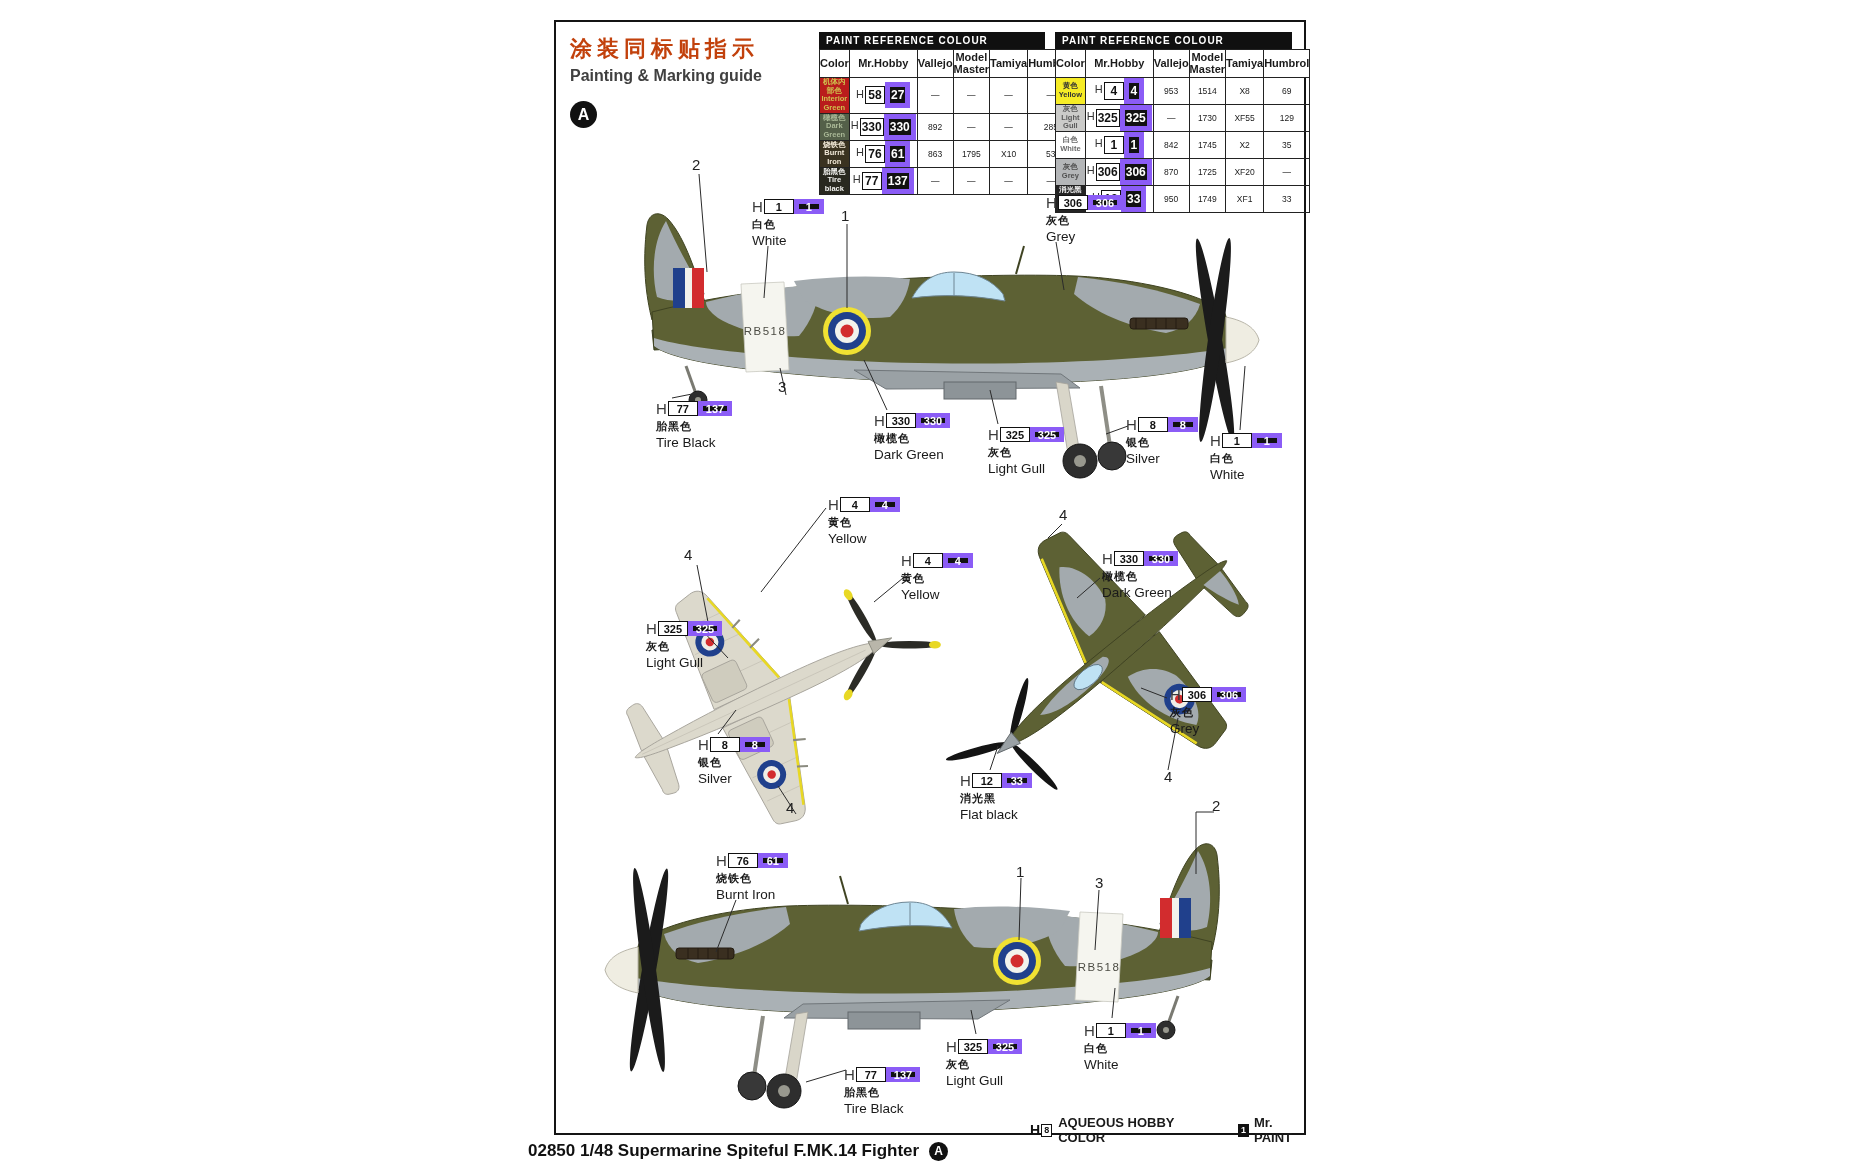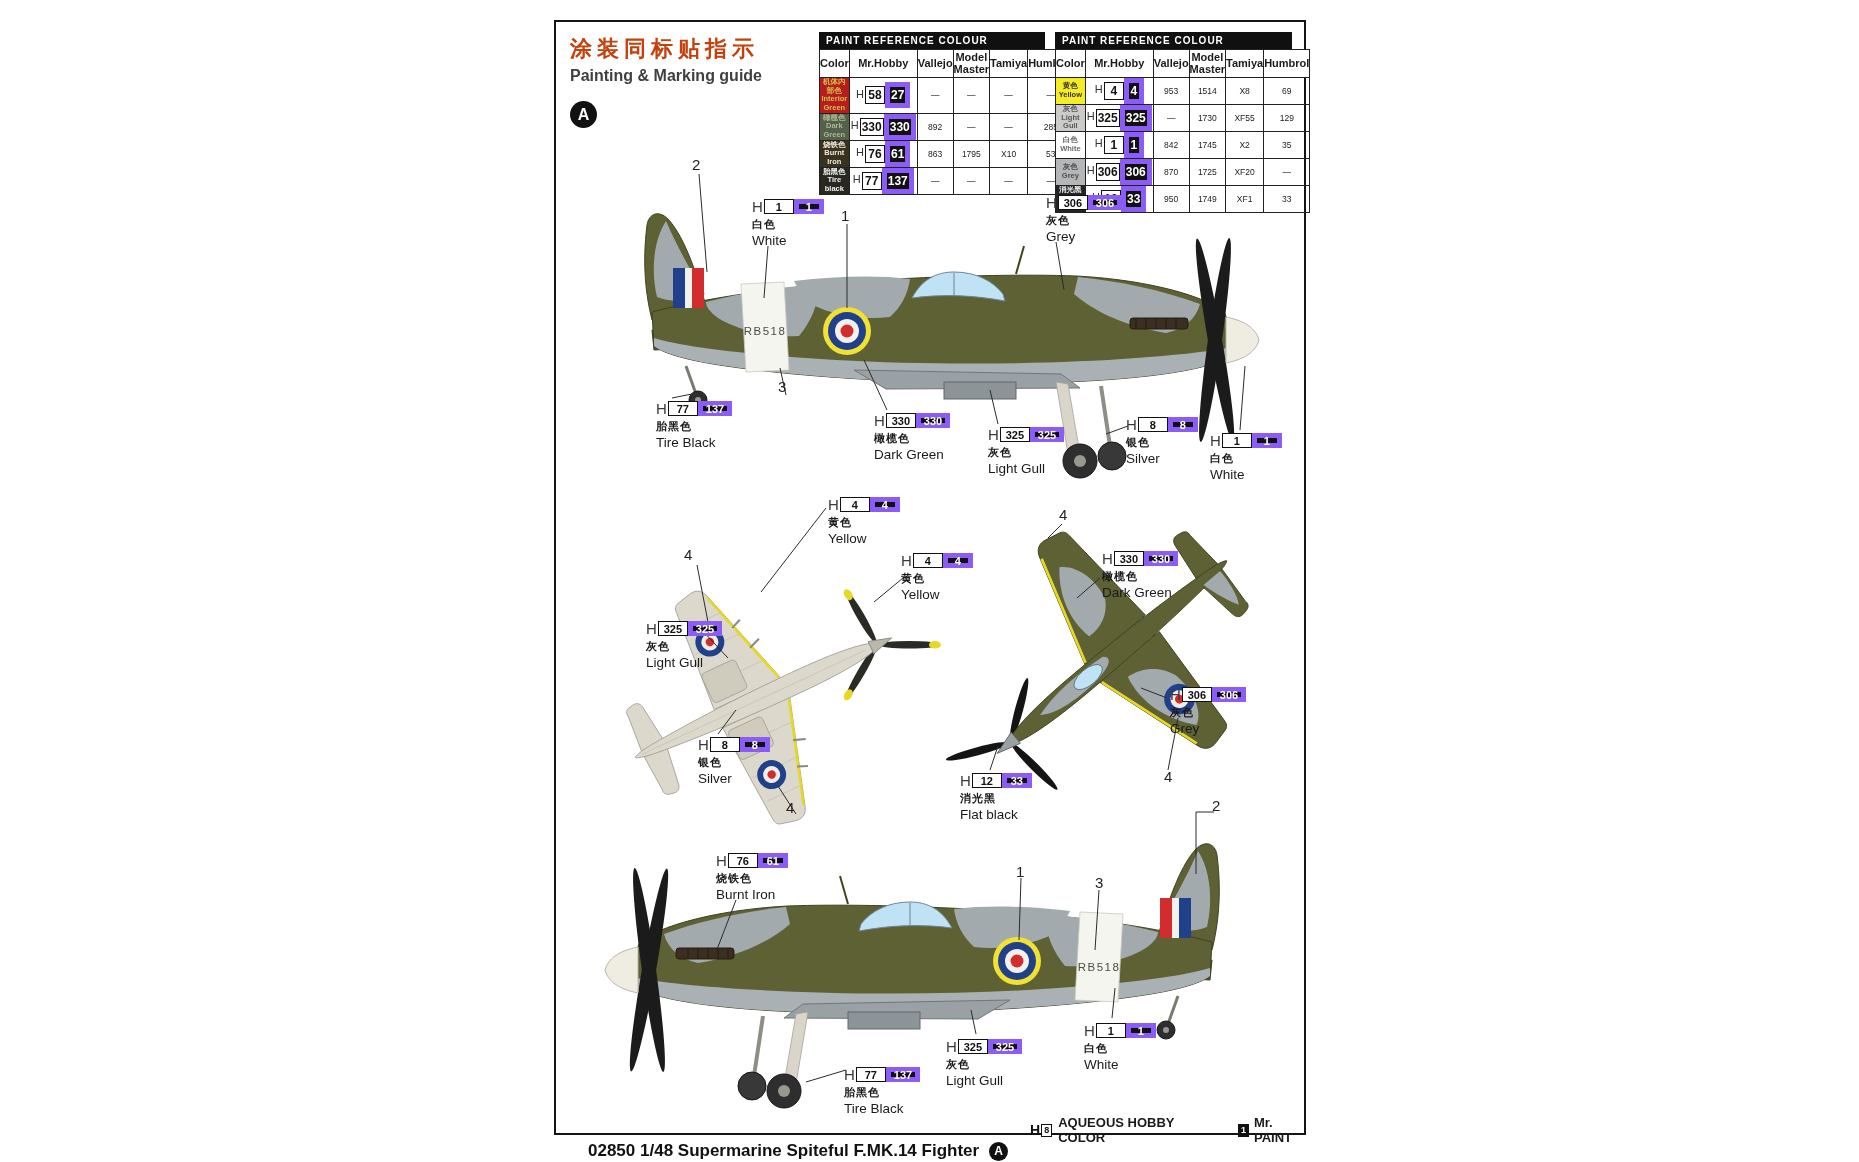--- a/index.html
+++ b/index.html
@@ -46,21 +46,21 @@
 
   
   .legend{position:absolute;left:474px;top:1093px;display:flex;align-items:center;font-weight:700;font-size:13px;}
   .legend .hletter{font-size:14px;font-weight:700;color:#111;margin-right:1px;}
   .lbox{width:13px;height:13px;display:inline-flex;align-items:center;justify-content:center;
         font-size:9px;font-weight:700;box-sizing:border-box;}
   .lbox.w{border:1.5px solid #111;background:#fff;color:#111;margin-right:6px;}
   .lbox.b{background:#111;color:#fff;margin:0 5px 0 42px;}
 
   
-  .caption{position:absolute;left:588px;top:1141px;display:flex;align-items:center;}
+  .caption{position:absolute;left:528px;top:1141px;display:flex;align-items:center;}
   .caption .text{font-size:17px;font-weight:700;color:#111;}
   .caption .vletter{width:19px;height:19px;font-size:12px;margin:0 0 0 10px;}
 </style>
 </head>
 <body>
 
 <div class="page">
   <div class="frame">
 
     <svg class="art" width="748" height="1111" viewBox="0 0 748 1111">

